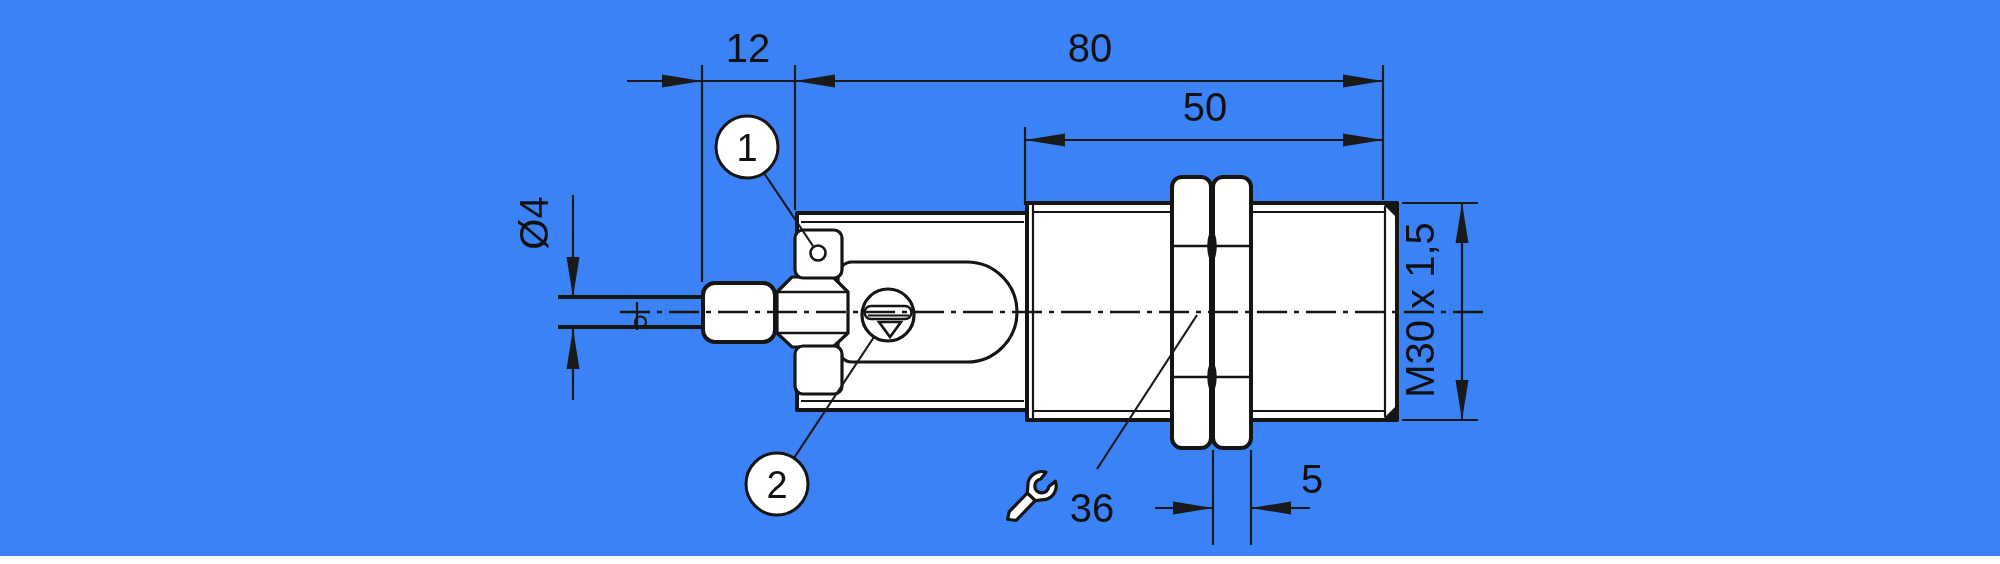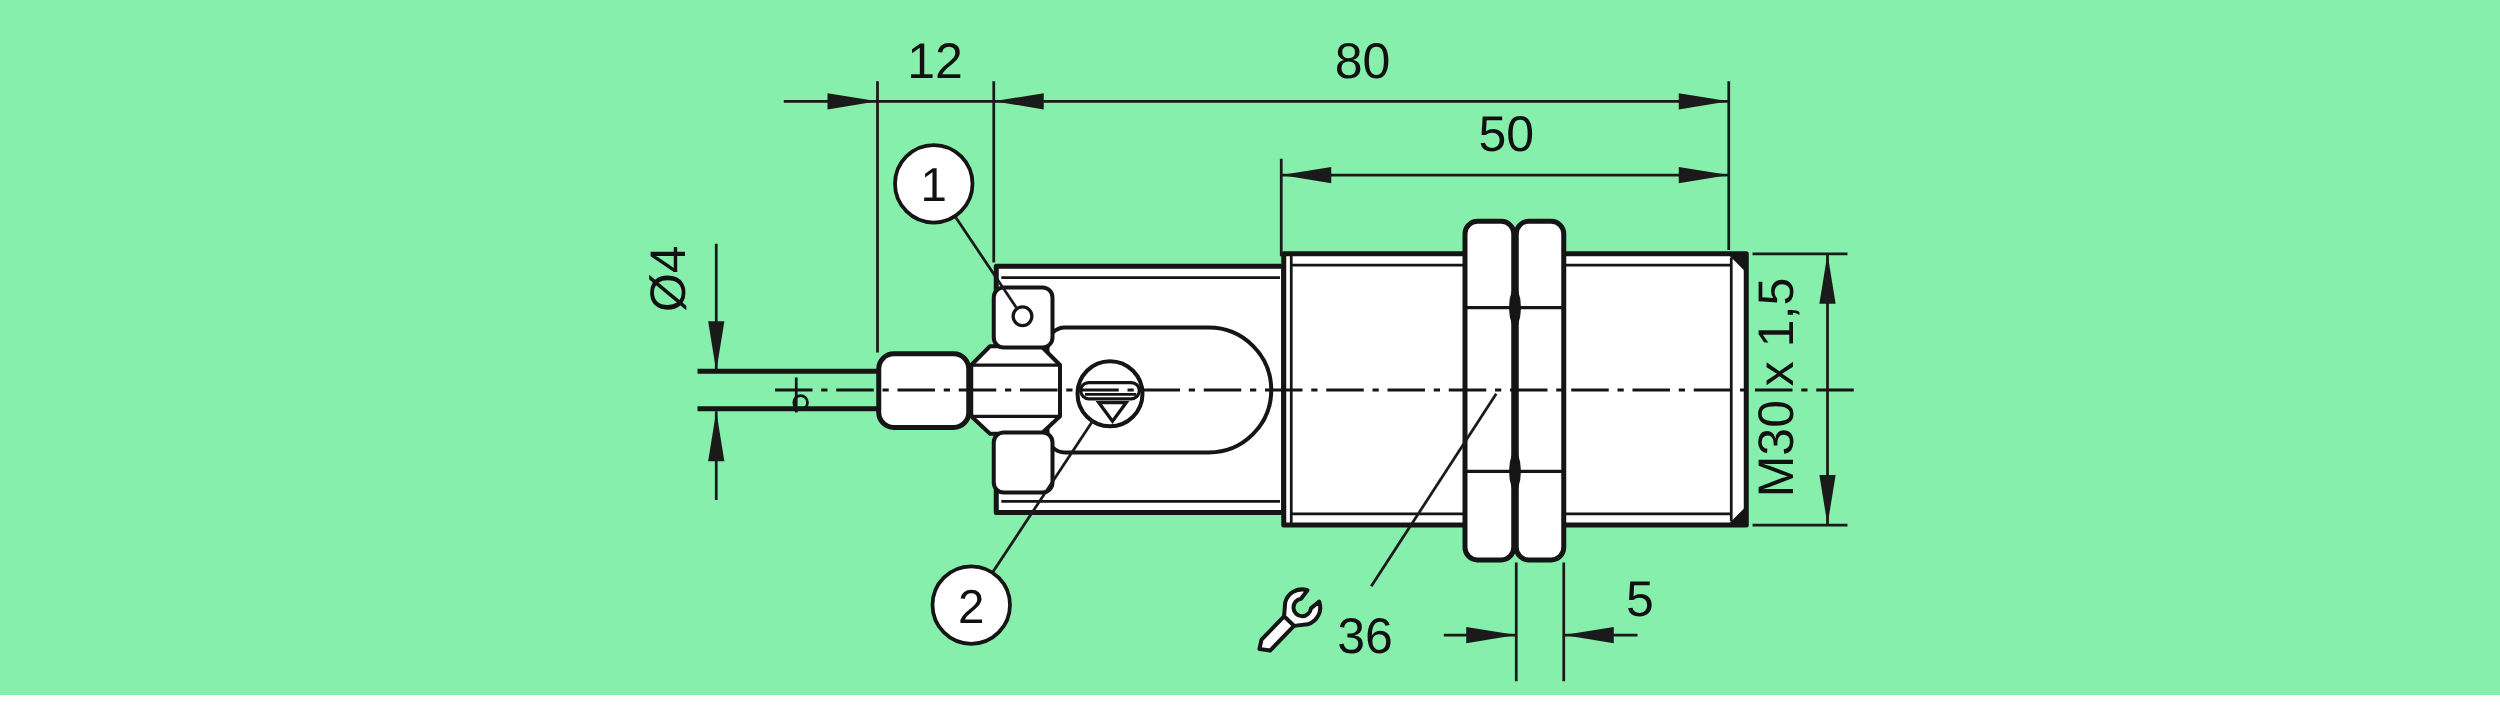--- a/index.html
+++ b/index.html
@@ -1,16 +1,16 @@
 <!DOCTYPE html>
 <html><head>
 <meta charset="utf-8">
 <style>
   html,body{margin:0;padding:0;background:#fff;}
-  .stage{position:relative;width:2000px;height:556px;background:#86efac;overflow:hidden;}
+  .stage{position:relative;width:2000px;height:556px;background:#3b82f6;overflow:hidden;}
   svg{display:block;}
   .outline{stroke:#151515;stroke-width:4;fill:#ffffff;stroke-linejoin:round;}
   .outline-nf{stroke:#151515;stroke-width:4;fill:none;stroke-linejoin:round;}
   .detail{stroke:#151515;stroke-width:3.2;fill:#ffffff;stroke-linejoin:round;}
   .detail-nf{stroke:#151515;stroke-width:2.6;fill:none;}
   .thin{stroke:#151515;stroke-width:2.2;fill:none;}
   .dim{stroke:#1a1a1a;stroke-width:2.2;fill:none;}
   .ah{fill:#1a1a1a;stroke:none;}
   .solid{fill:#151515;stroke:none;}
   .centerline{stroke:#151515;stroke-width:2.3;fill:none;stroke-dasharray:30 7 5 7;}

